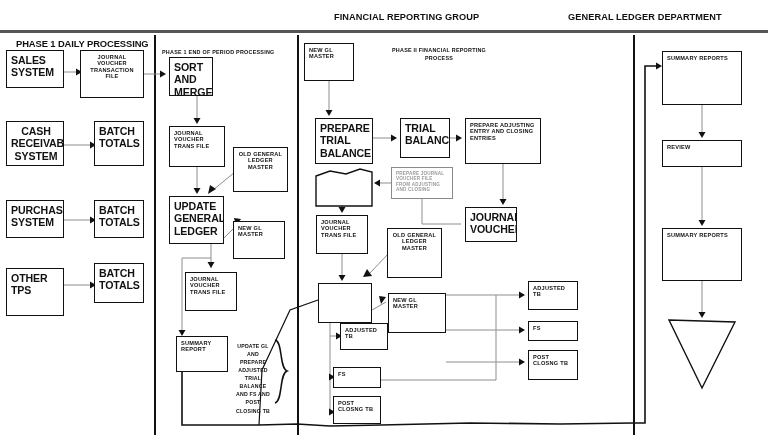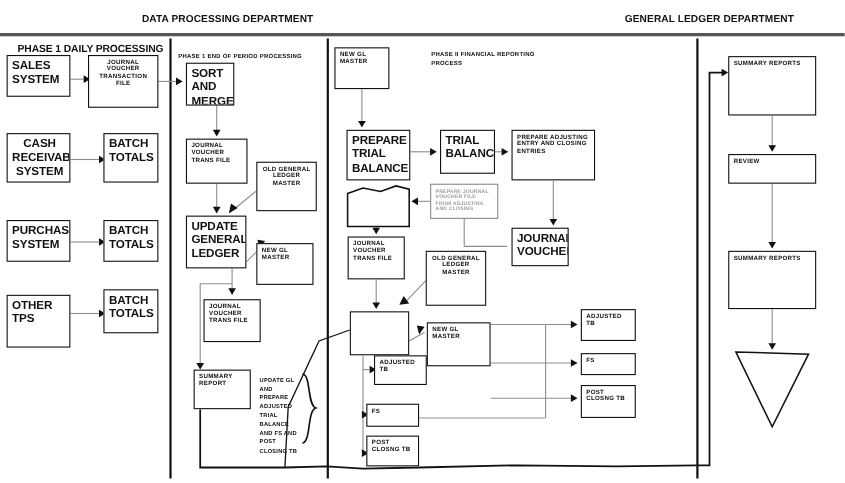--- a/index.html
+++ b/index.html
@@ -41,32 +41,32 @@
   
   .sm > span{
     top:3px;font-size:5.6px;font-weight:bold;letter-spacing:.25px;
   }
   .sm-c > span{ text-align:center; left:2px; right:2px;}
   
   .grey{border-color:#8a8a8a;}
   .grey > span{color:#9a9a9a;font-size:4.6px;font-weight:bold;letter-spacing:.2px;top:3px;}
 
   
-  .cap{position:absolute;color:#111;white-space:pre-line;}
+  .cap{position:absolute;color:#111;white-space:pre-line;text-align:center;}
   .cap-lg{font-size:9.4px;font-weight:bold;letter-spacing:-.1px;}
   .cap-sm{font-size:5.4px;font-weight:bold;letter-spacing:.25px;line-height:1.5;}
   .cap-xs{font-size:5.2px;font-weight:bold;letter-spacing:.2px;line-height:1.55;}
   svg.ov{position:absolute;left:0;top:0;width:768px;height:439px;overflow:visible;pointer-events:none;}
 </style>
 </head>
 <body>
 
 <div id="canvas">
 
-  <div class="hdr" style="left:129px;top:12px;">DATA PROCESSING DEPARTMENT</div>
+  <div class="hdr" style="left:334px;top:12px;">FINANCIAL REPORTING GROUP</div>
   <div class="hdr" style="left:568px;top:12px;">GENERAL LEDGER DEPARTMENT</div>
   <div class="hdr-rule"></div>
 
   <div class="lane" style="left:154px;top:35px;height:400px;"></div>
   <div class="lane" style="left:297px;top:35px;height:400px;"></div>
   <div class="lane" style="left:633px;top:35px;height:400px;"></div>
 
   <div class="cap cap-lg" style="left:16px;top:38px;">PHASE 1 DAILY PROCESSING</div>
   <div class="cap cap-sm" style="left:162px;top:48px;">PHASE 1 END OF PERIOD PROCESSING</div>
   <div class="cap cap-sm" style="left:392px;top:46px;">PHASE II FINANCIAL REPORTING

